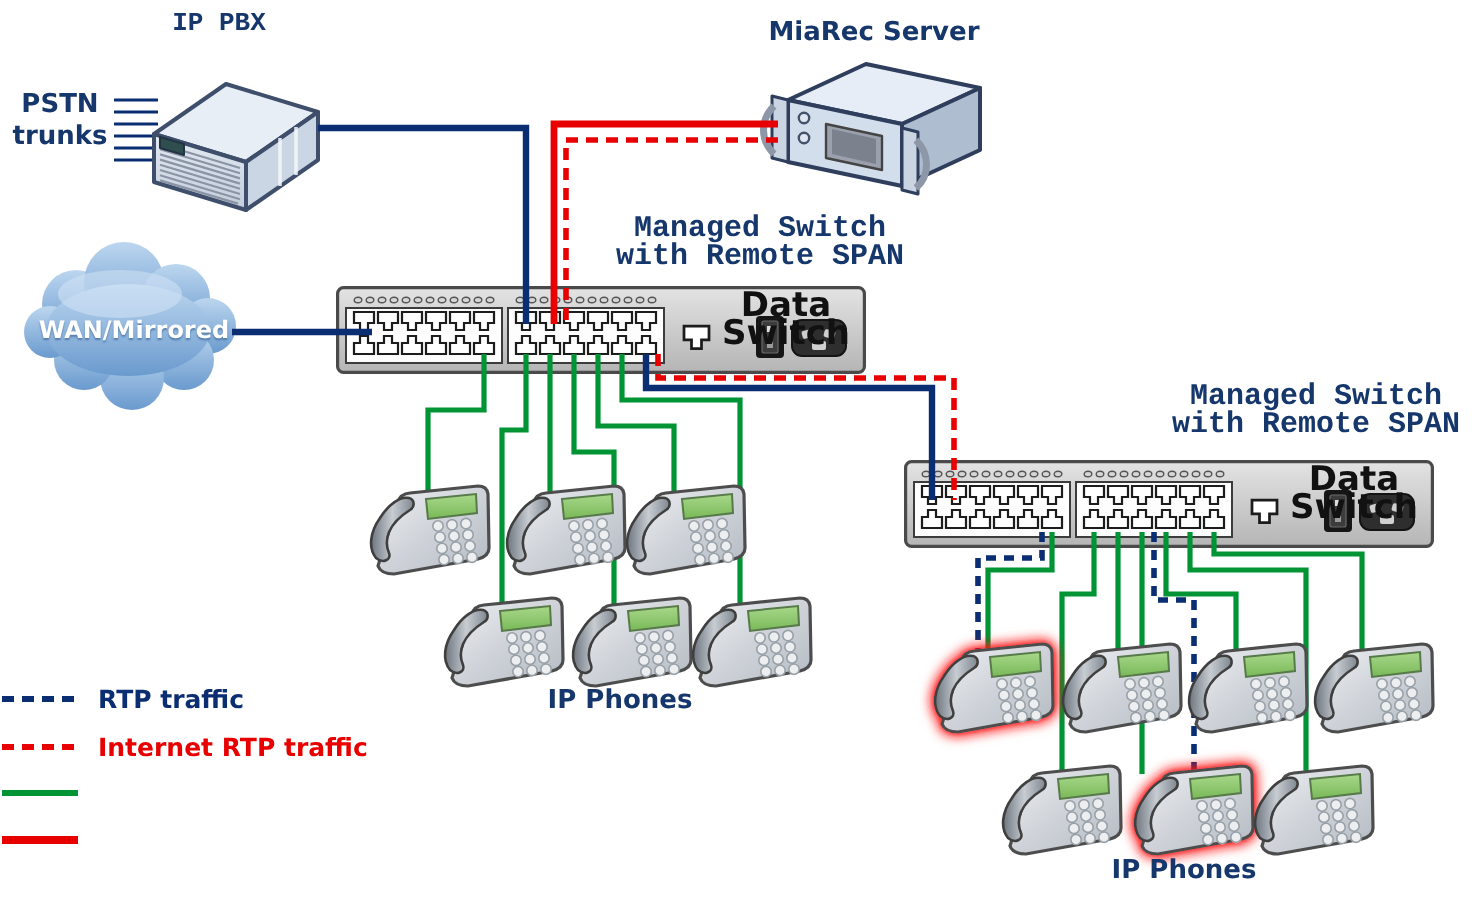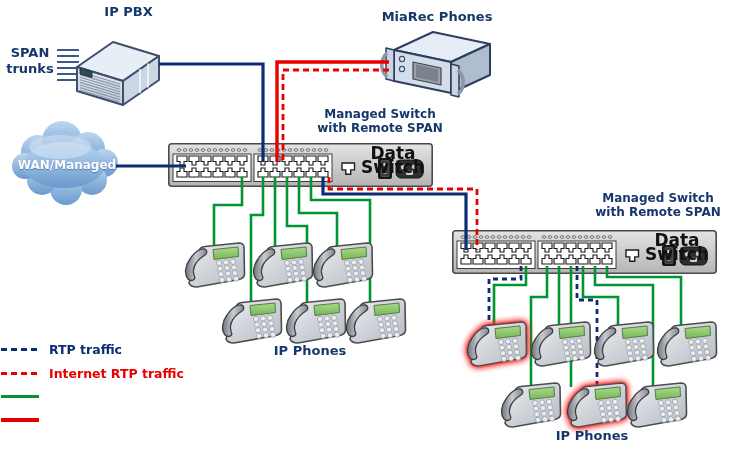--- a/index.html
+++ b/index.html
@@ -5,21 +5,21 @@
   :root{
     --c-navy-line:#0b2e73; --c-navy-text:#16376b; --c-red-line:#e80000;
     --c-green-line:#009434; --c-panel-text:#111111; --c-wan-text:#ffffff;
   }
   html,body{margin:0;padding:0;background:#ffffff;}
   .stage{position:relative;width:740px;height:460px;background:#ffffff;overflow:hidden;
          font-family:"DejaVu Sans","Liberation Sans",sans-serif;}
   .stage svg{position:absolute;left:0;top:0;}
   .lbl{position:absolute;font-weight:bold;color:var(--c-navy-text,#16376b);
        text-align:center;white-space:pre-line;line-height:14px;font-size:13px;}
-  .lbl-sm{font-size:12px;line-height:13.5px;}
+  .lbl-sm{font-size:15px;line-height:13.5px;font-family:Liberation Mono, monospace;}
   .lbl-black{color:var(--c-panel-text,#111);font-size:17px;}
   .lbl-white{color:var(--c-wan-text,#fff);font-size:12px;text-shadow:0 1px 1px rgba(40,80,130,.55);}
   .ln-nv{stroke:var(--c-navy-line,#0b2e73);fill:none;stroke-width:3.2px;}
   .ln-rd{stroke:var(--c-red-line,#e80000);fill:none;stroke-width:3.4px;}
   .ln-rd-d{stroke:var(--c-red-line,#e80000);fill:none;stroke-width:2.8px;stroke-dasharray:6 4;}
   .ln-nv-d{stroke:var(--c-navy-line,#0b2e73);fill:none;stroke-width:2.8px;stroke-dasharray:5 4;}
   .ln-gr{stroke:var(--c-green-line,#009434);fill:none;stroke-width:2.6px;}
   .legend{position:absolute;left:1px;top:338px;display:flex;flex-direction:column;text-align:right;}
   .lg-row{display:flex;align-items:center;height:23.5px;}
   .ls{display:inline-block;width:38px;margin-right:10px;flex:0 0 38px;}
@@ -250,25 +250,25 @@
     <use href="#ph" x="589" y="315" width="68" height="54"></use>
     <use href="#ph" x="652" y="315" width="68" height="54"></use>
     <use href="#ph" x="496" y="376" width="68" height="54"></use>
     <g filter="url(#glow)">
           <use href="#ph" x="562" y="376" width="68" height="54"></use>
         </g>
     <use href="#ph" x="622" y="376" width="68" height="54"></use>
   </g>
 </svg>
 
-<div class="lbl" style="left:91px;top:5px;width:75px;">IP PBX</div>
-<div class="lbl" style="left:2px;top:45px;width:56px;line-height:16px;">SPAN
+<div class="lbl" style="left:72px;top:5px;width:75px;font-family:Liberation Mono, monospace;">IP PBX</div>
+<div class="lbl" style="left:2px;top:45px;width:56px;line-height:16px;">PSTN
 trunks</div>
-<div class="lbl" style="left:378px;top:10px;width:118px;">MiaRec Phones</div>
-<div class="lbl lbl-white" style="left:17px;top:158px;width:100px;">WAN/Managed</div>
+<div class="lbl" style="left:378px;top:10px;width:118px;">MiaRec Server</div>
+<div class="lbl lbl-white" style="left:17px;top:158px;width:100px;">WAN/Mirrored</div>
 <div class="lbl lbl-sm" style="left:305px;top:108px;width:150px;">Managed Switch
 with Remote SPAN</div>
 <div class="lbl lbl-sm" style="left:583px;top:192px;width:150px;">Managed Switch
 with Remote SPAN</div>
 <div class="lbl lbl-black" style="left:352px;top:146px;width:82px;">Data Switch</div>
 <div class="lbl lbl-black" style="left:636px;top:233px;width:82px;">Data Switch</div>
 <div class="lbl" style="left:270px;top:344px;width:80px;">IP Phones</div>
 <div class="lbl" style="left:552px;top:429px;width:80px;">IP Phones</div>
 
 <div class="legend">

